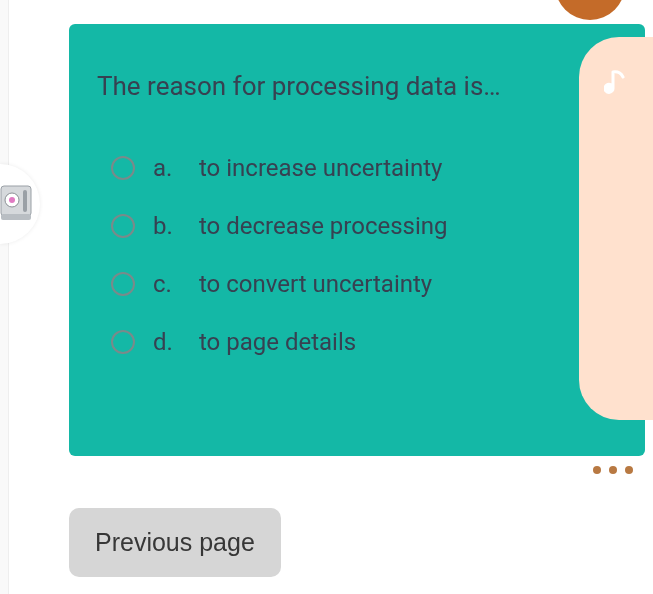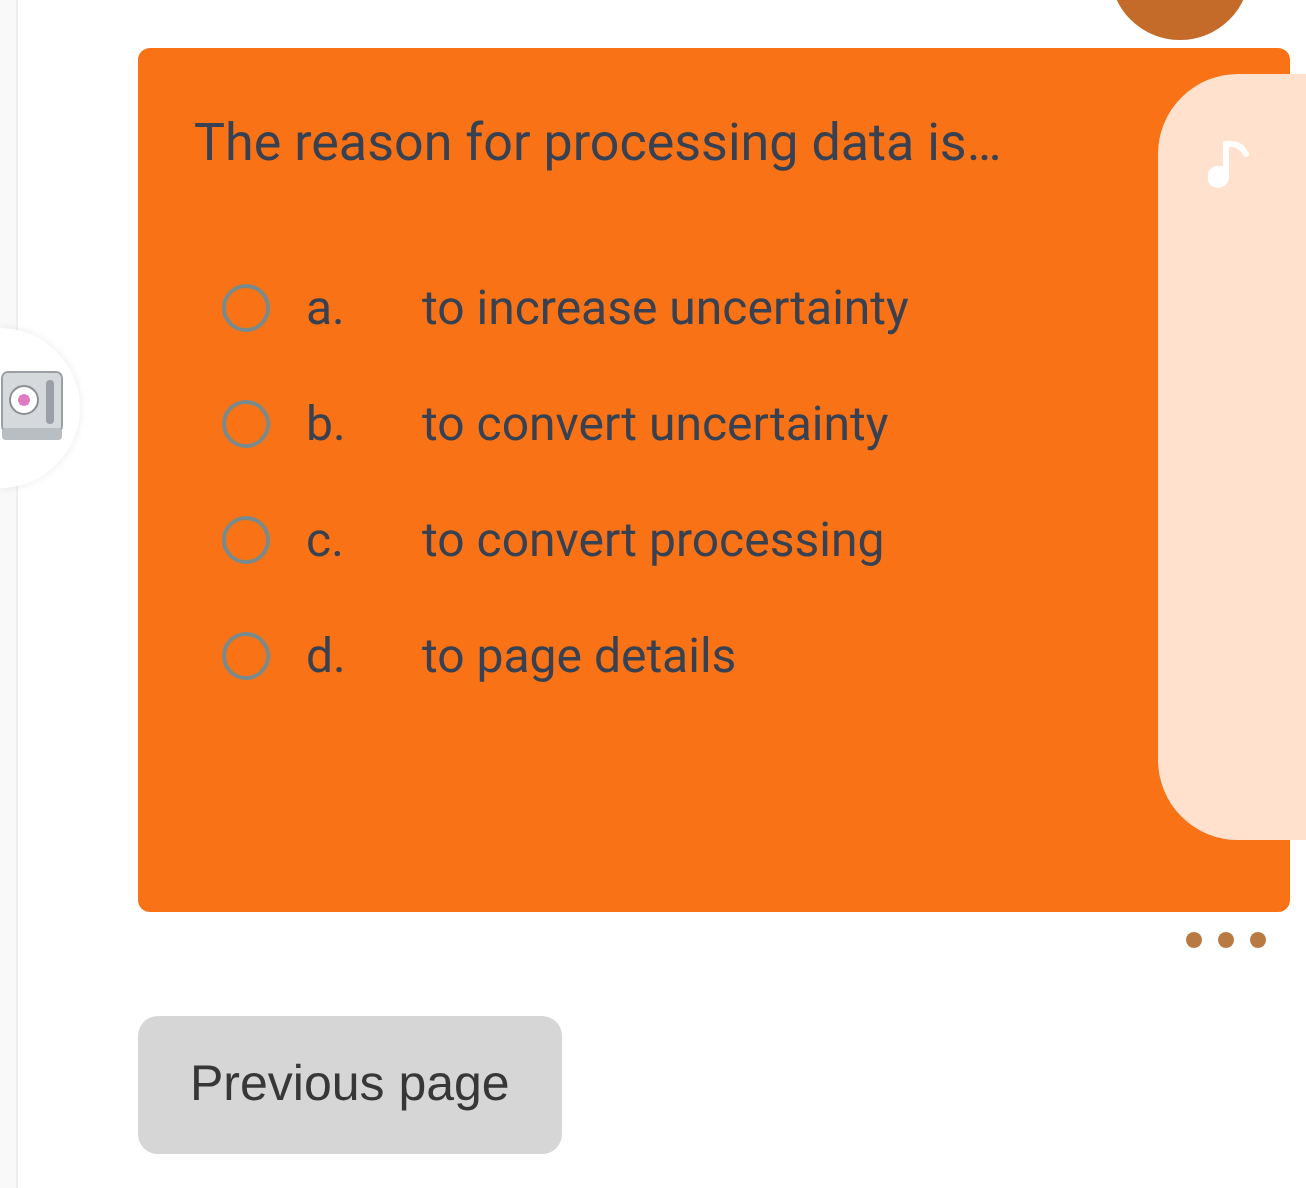--- a/index.html
+++ b/index.html
@@ -19,23 +19,23 @@
       bottom: 0;
       background: #ffffff;
       border-left: 1px solid #eee;
     }
     .question-card {
       position: absolute;
       left: 60px;
       top: 24px;
       width: 576px;
       height: 432px;
-      background: #f97316;
+      background: #14b8a6;
       border-radius: 6px;
-      padding: 30px 28px;
+      padding: 44px 28px;
     }
     .question-text {
       font-size: 26px;
       color: #374151;
       line-height: 1.4;
       margin-bottom: 50px;
     }
     .options {
       display: flex;
       flex-direction: column;
@@ -57,21 +57,20 @@
       background: transparent;
     }
     .opt-letter {
       font-size: 24px;
       color: #374151;
       min-width: 28px;
     }
     .opt-text {
       font-size: 24px;
       color: #374151;
-      margin-left: 12px;
     }
     .nav-row {
       position: absolute;
       left: 60px;
       top: 508px;
       width: 530px;
       display: flex;
       gap: 62px;
     }
     .btn {
@@ -164,27 +163,27 @@
 
       <label class="option-row">
         <span class="radio"></span>
         <span class="opt-letter">a.</span>
         <span class="opt-text">to increase uncertainty</span>
       </label>
 
       <label class="option-row">
         <span class="radio"></span>
         <span class="opt-letter">b.</span>
+        <span class="opt-text">to decrease processing</span>
+      </label>
+
+      <label class="option-row">
+        <span class="radio"></span>
+        <span class="opt-letter">c.</span>
         <span class="opt-text">to convert uncertainty</span>
-      </label>
-
-      <label class="option-row">
-        <span class="radio"></span>
-        <span class="opt-letter">c.</span>
-        <span class="opt-text">to convert processing</span>
       </label>
 
       <label class="option-row">
         <span class="radio"></span>
         <span class="opt-letter">d.</span>
         <span class="opt-text">to page details</span>
       </label>
 
     </div>
   </div>

